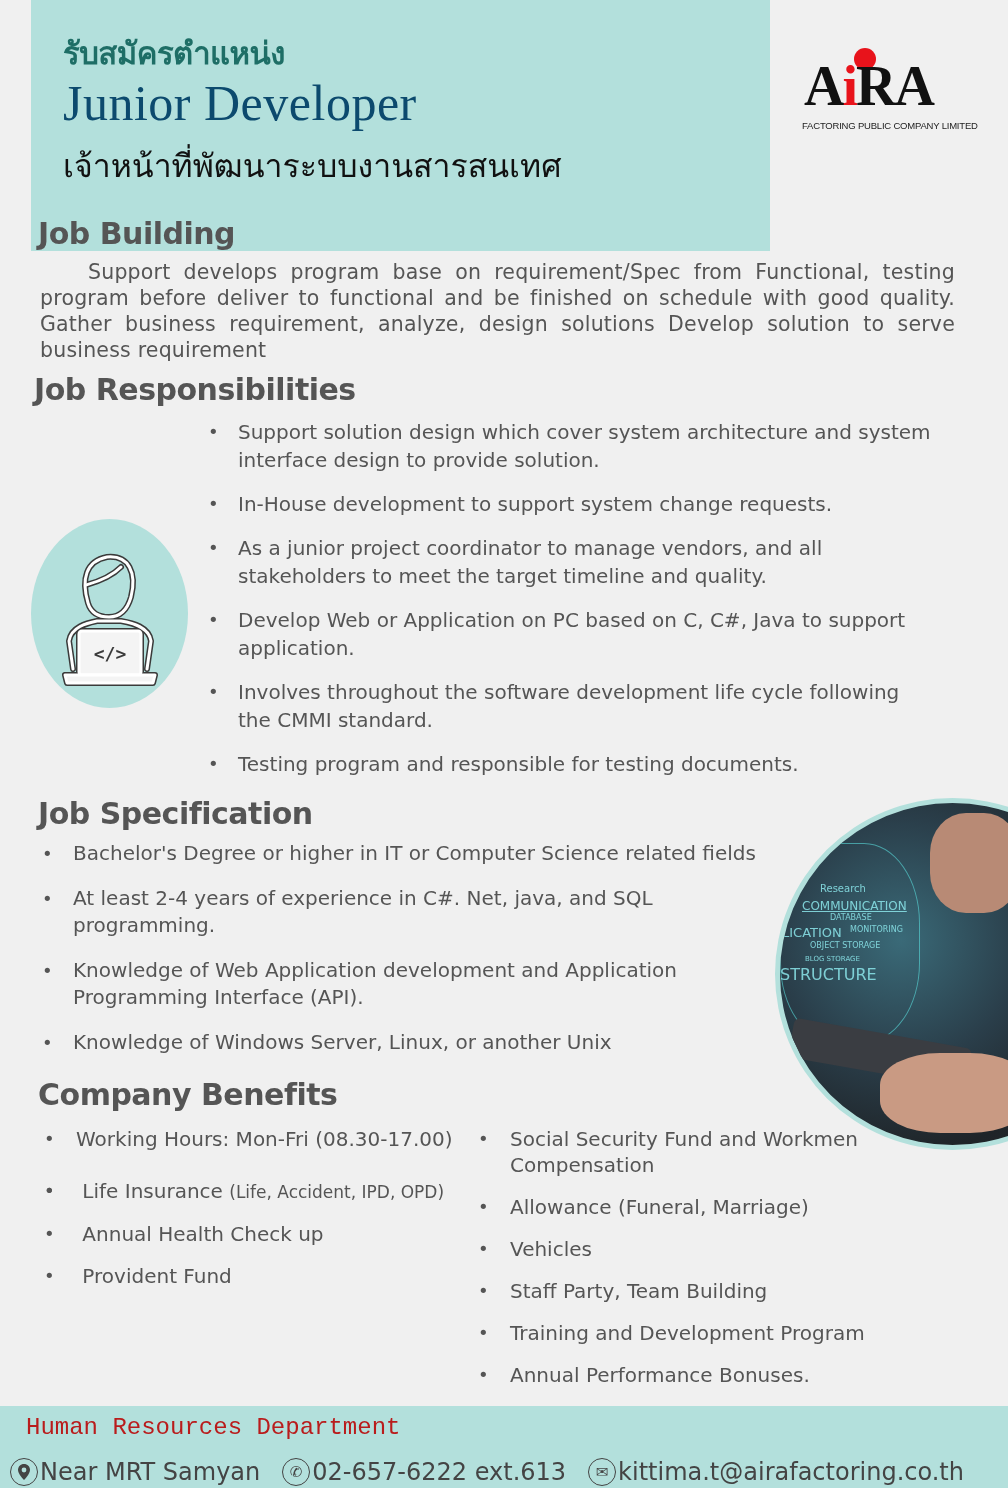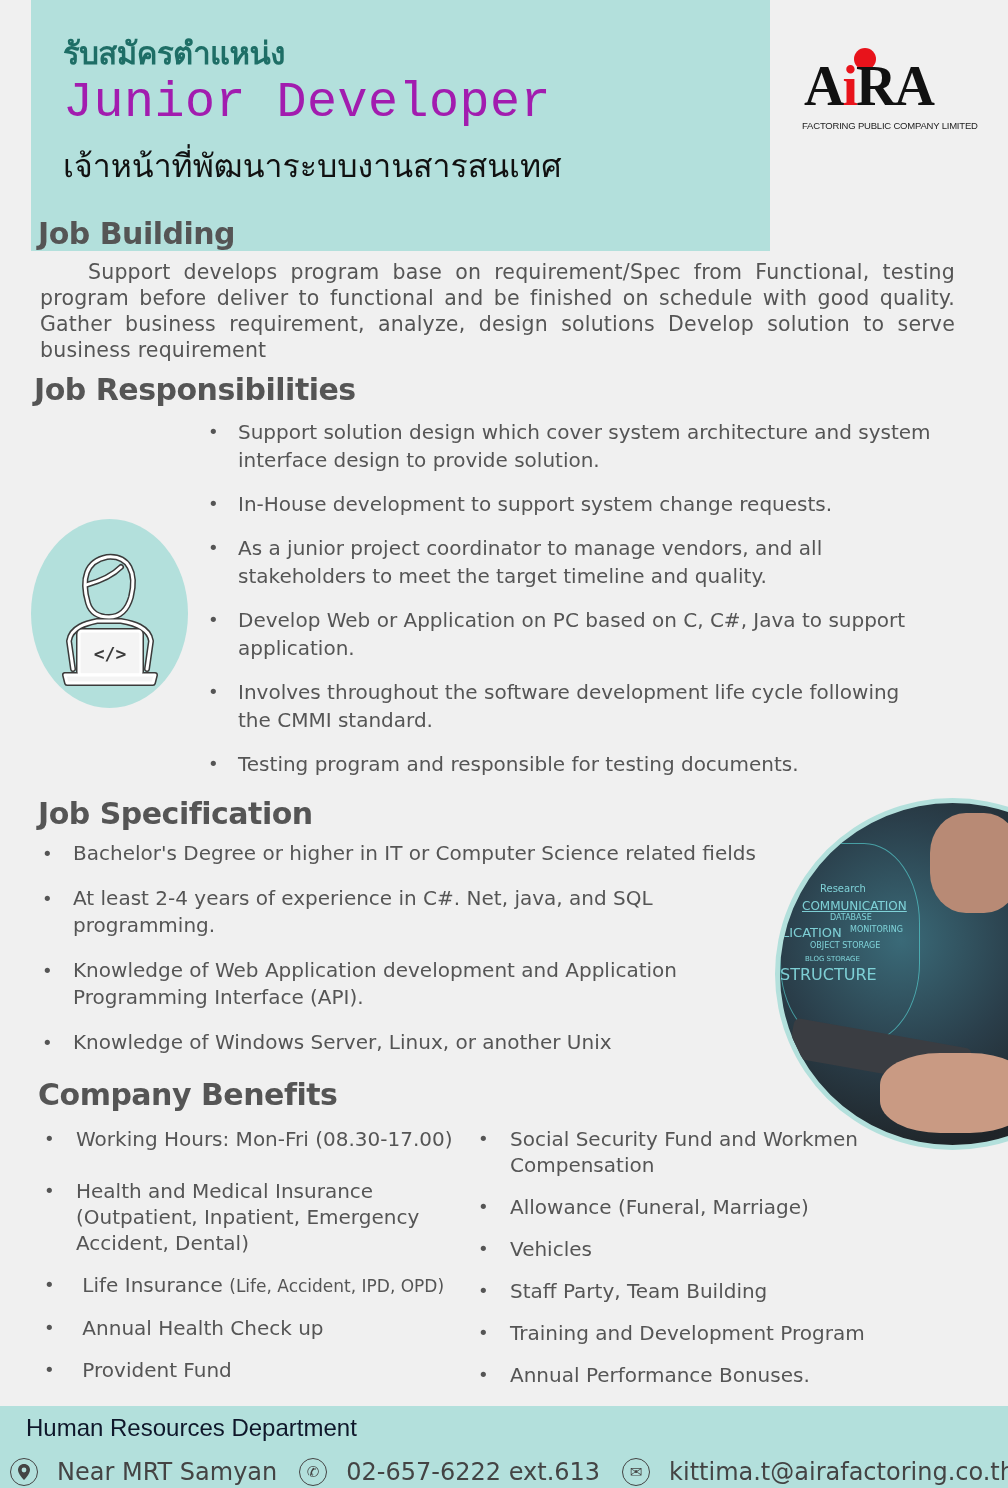--- a/index.html
+++ b/index.html
@@ -16,22 +16,22 @@
       background: #b3e0dc;
     }
     .header-kicker {
       position: absolute; left: 32px; top: 28px;
       font-size: 31px; color: #1e6e66; font-weight: bold;
       font-family: "DejaVu Sans", sans-serif;
       letter-spacing: -0.5px;
     }
     .header-title {
       position: absolute; left: 32px; top: 74px;
-      font-size: 50px; color: #a21caf; font-weight: normal;
-      font-family: Liberation Mono, monospace;
+      font-size: 50px; color: #0c4a6e; font-weight: normal;
+      font-family: Liberation Serif, serif;
       letter-spacing: 0.5px;
       text-align: right;
     }
     .header-subtitle {
       position: absolute; left: 32px; top: 140px;
       font-size: 32px; color: #111;
       font-family: "DejaVu Sans", sans-serif;
     }
     .logo {
       position: absolute; left: 800px; top: 44px; width: 180px; height: 90px;
@@ -114,28 +114,28 @@
     }
     .photo-circle .hand {
       position: absolute; background: #c99a83; border-radius: 40%;
     }
     .footer {
       position: absolute; left: 0; top: 1406px; width: 1008px; height: 82px;
       background: #b3e0dc;
     }
     .footer-dept {
       position: absolute; left: 26px; top: 8px;
-      font-size: 24px; color: #0f172a; font-family: Liberation Sans, sans-serif;
+      font-size: 24px; color: #b91c1c; font-family: Liberation Mono, monospace;
     }
     .footer-contacts {
       position: absolute; left: 10px; top: 52px; display: flex; align-items: center;
       font-size: 24px; color: #444; font-family: "DejaVu Sans", sans-serif;
       white-space: nowrap;
     }
-    .contact { display: flex; align-items: center; margin-right: 22px; gap: 17px; }
+    .contact { display: flex; align-items: center; margin-right: 22px; }
     .contact-icon {
       display: inline-flex; align-items: center; justify-content: center;
       width: 28px; height: 28px; border: 1.5px solid #444; border-radius: 50%;
       margin-right: 2px; font-size: 15px;
     }
   </style>
 </head>
 <body>
 
 <div class="header-box">
@@ -203,21 +203,21 @@
   <span class="tag" style="left:25px; top:152px; font-size:7px;text-align:right;">BLOG STORAGE</span>
   <span class="tag" style="left:0px; top:162px; font-size:16px;">STRUCTURE</span>
   <div class="hand" style="left:150px; top:10px; width:90px; height:100px; background:#b88a75;"></div>
   <div class="tablet"></div>
   <div class="hand" style="left:100px; top:250px; width:150px; height:80px;"></div>
 </div>
 
 <h2 class="section" style="left:38px; top:1077px;">Company Benefits</h2>
 <ul class="bullets benefits ben-left">
   <li style="margin-bottom:26px; white-space:nowrap;"><span class="dot">•</span><span>Working Hours: Mon-Fri (08.30-17.00)</span></li>
-  <li style="padding-right:20px;"><span class="dot">•</span><span>Health and Medical Insurance (Outpatient, Inpatient, Emergency Accident, Dental)</span></li>
+  <li style="padding-right:20px;"><span class="dot">•</span></li>
   <li style="white-space:nowrap;"><span class="dot">•</span>&nbsp;<span>Life Insurance</span> <small>(Life, Accident, IPD, OPD)</small></li>
   <li><span class="dot">•</span>&nbsp;<span>Annual Health Check up</span></li>
   <li><span class="dot">•</span>&nbsp;<span>Provident Fund</span></li>
 </ul>
 <ul class="bullets benefits ben-right">
   <li><span class="dot">•</span><span>Social Security Fund and Workmen Compensation</span></li>
   <li><span class="dot">•</span><span>Allowance (Funeral, Marriage)</span></li>
   <li><span class="dot">•</span><span>Vehicles</span></li>
   <li><span class="dot">•</span><span>Staff Party, Team Building</span></li>
   <li><span class="dot">•</span><span>Training and Development Program</span></li>

